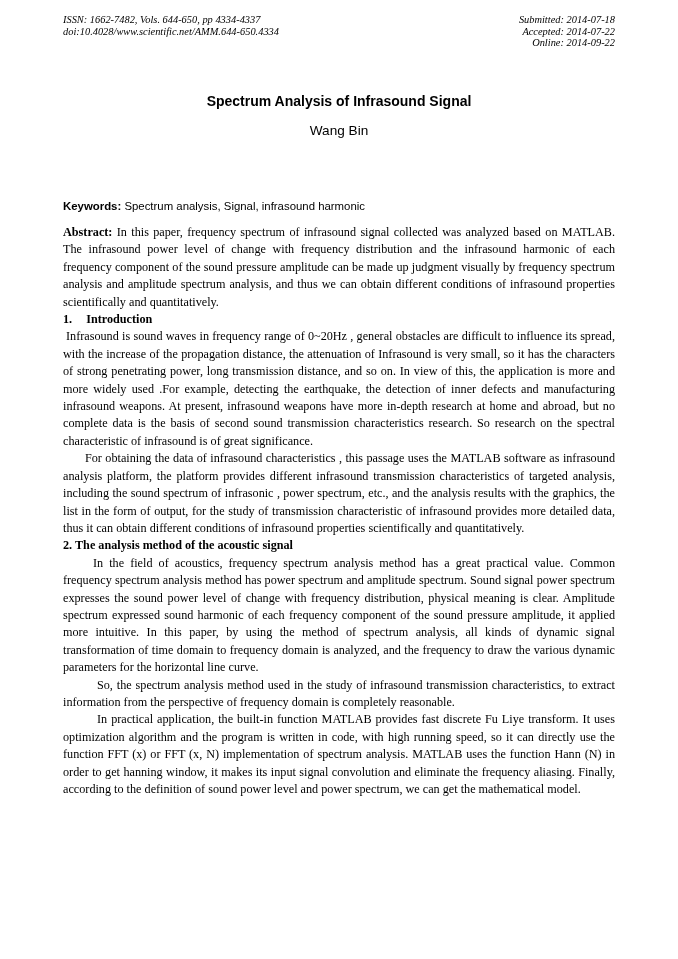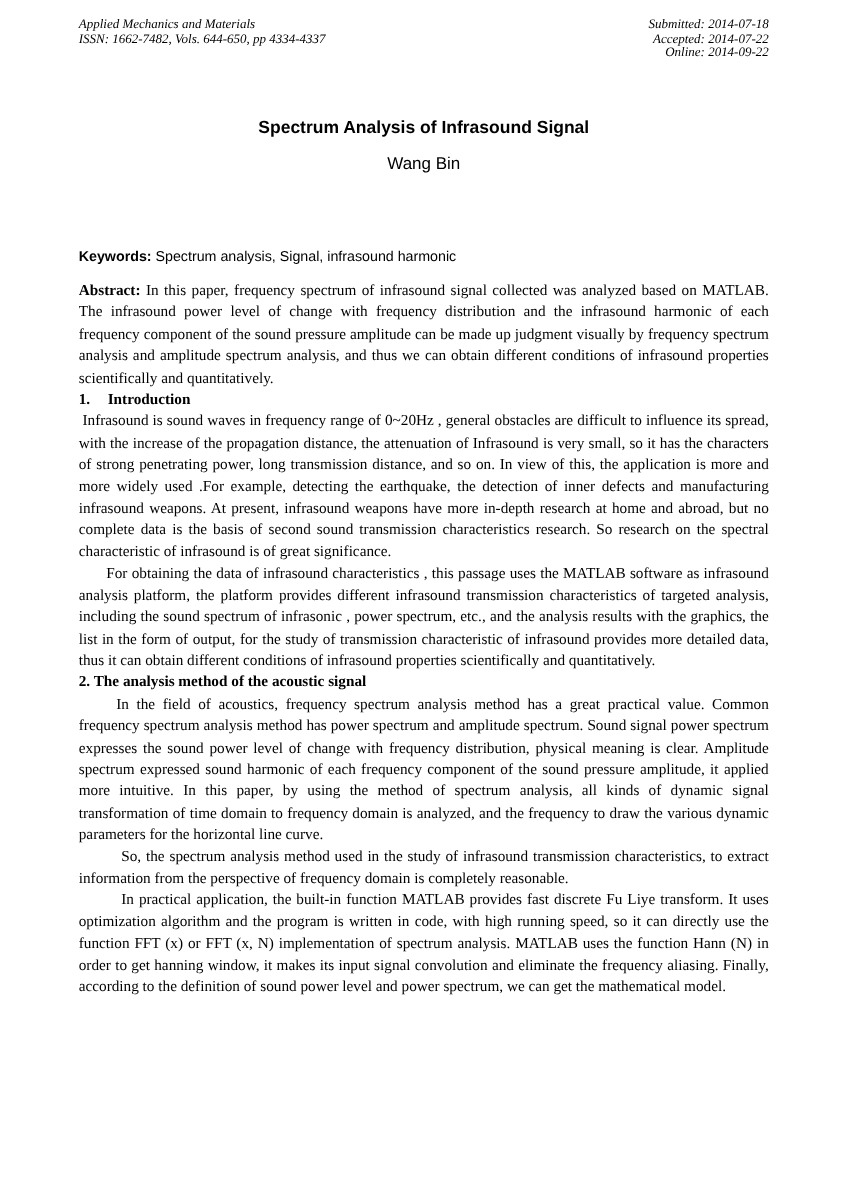--- a/index.html
+++ b/index.html
@@ -103,22 +103,22 @@
     .indent2 { text-indent: 22px; }
     .indent3 { text-indent: 30px; }
     .indent4 { text-indent: 34px; }
     .num-gap { display: inline-block; width: 14px; }
   </style>
 </head>
 <body>
 
 <div class="header">
   <div class="header-left">
-    <span class="header-line">Applied Mechanics and Materials</span>
     <span class="header-line">ISSN: 1662-7482, Vols. 644-650, pp 4334-4337</span>
+    <span class="header-line">doi:10.4028/www.scientific.net/AMM.644-650.4334</span>
   </div>
   <div class="header-right">
     <span class="header-line">Submitted: 2014-07-18</span>
     <span class="header-line">Accepted: 2014-07-22</span>
     <span class="header-line">Online: 2014-09-22</span>
   </div>
 </div>
 
 <div class="title">Spectrum Analysis of Infrasound Signal</div>
 <div class="author">Wang Bin</div>

